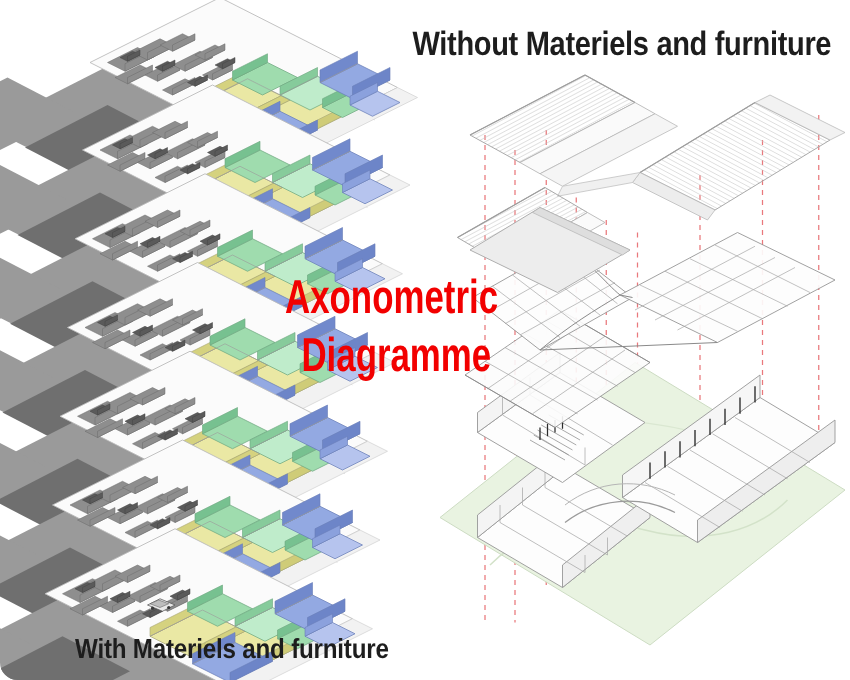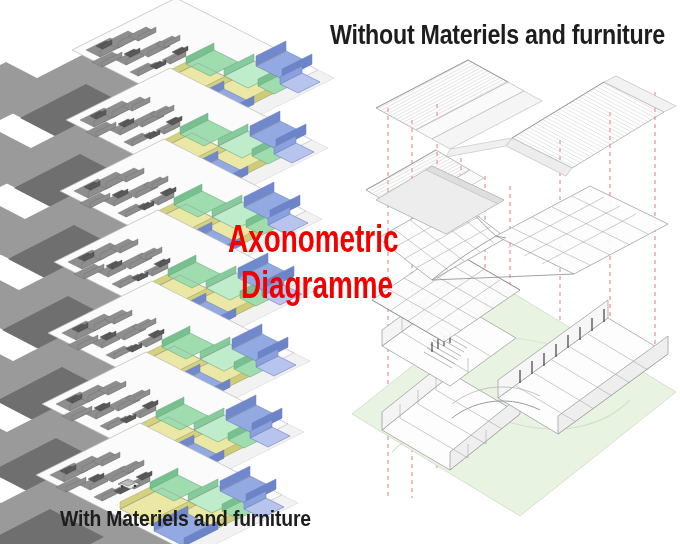--- a/index.html
+++ b/index.html
@@ -7,20 +7,21 @@
     padding: 0;
     background: #ffffff;
   }
   #canvas {
     position: relative;
     width: 680px;
     height: 544px;
     background: #ffffff;
     overflow: hidden;
     font-family: "Liberation Sans", sans-serif;
+    border-radius: 14px;
   }
   svg.layer {
     position: absolute;
     top: 0; left: 0;
     width: 680px;
     height: 544px;
     overflow: visible;
   }
 
   

